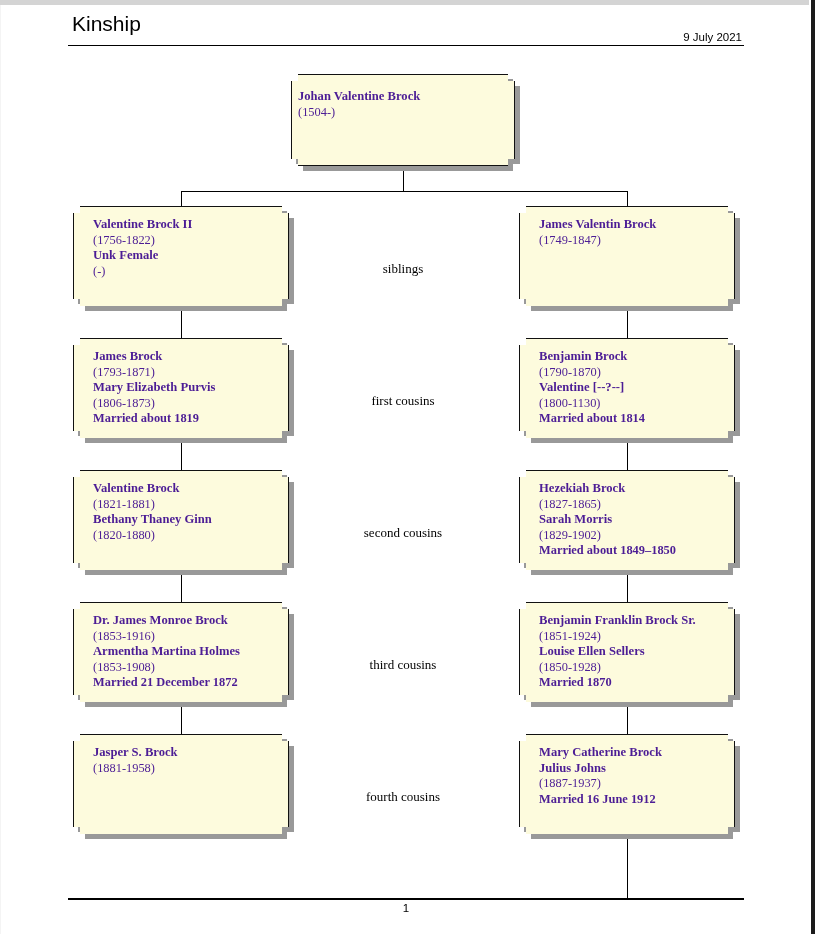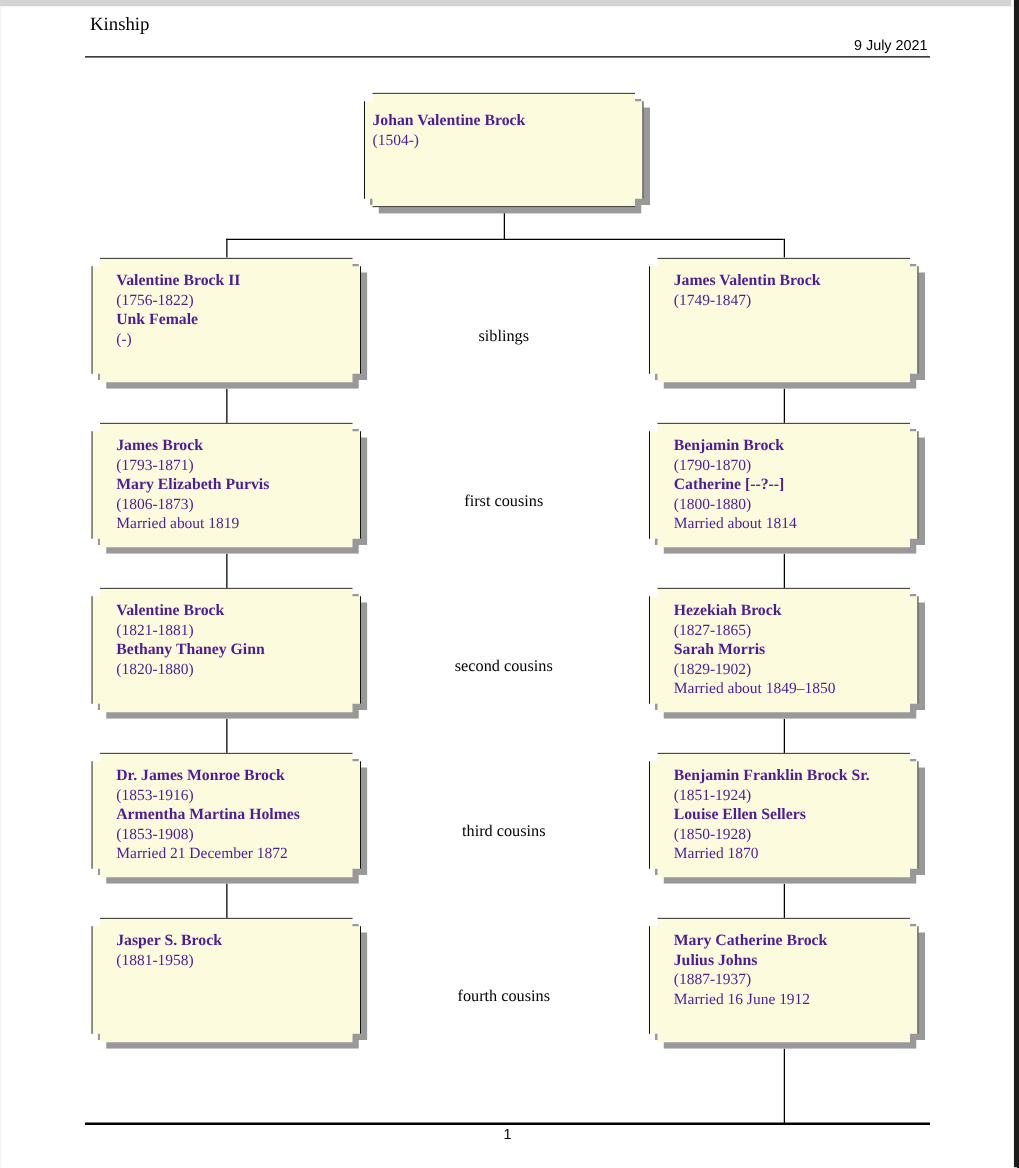--- a/index.html
+++ b/index.html
@@ -43,22 +43,22 @@
 
   
   #header {
     position: absolute;
     left: 68px; top: 12px;
     width: 676px; height: 34px;
   }
   #header .title {
     position: absolute;
     left: 4px; top: 0px;
-    font-family: Liberation Serif, serif;
-    font-size: 15px;
+    font-family: Liberation Sans, sans-serif;
+    font-size: 21px;
     color: #000000;
     letter-spacing: 0px;
   }
   #header .date {
     position: absolute;
     right: 2px; bottom: 3px;
     font-family: "Liberation Sans", "DejaVu Sans", sans-serif;
     font-size: 11.5px;
     color: #000000;
   }
@@ -143,20 +143,21 @@
   }
   .node .dates {
     font-size: 12.4px;
     line-height: 15.5px;
     white-space: nowrap;
   }
   .node .marriage {
     font-size: 12.4px;
     line-height: 15.5px;
     white-space: nowrap;
+    font-weight: bold;
   }
 
   
   #root-node { left: 291px; top: 74px; width: 224px; }
   #root-node .body {
     width: 224px; height: 92px;
     padding-top: 14px;
     clip-path: polygon(
       0px 7px, 7px 7px, 7px 0px,
       217px 0px, 217px 7px, 224px 7px,
@@ -281,22 +282,22 @@
       <div class="name">James Valentin Brock</div>
       <div class="dates">(1749-1847)</div>
     </div>
   </div>
 
   <div class="node h105" style="left:519px; top:338px;">
     <div class="shadow"></div>
     <div class="body">
       <div class="name">Benjamin Brock</div>
       <div class="dates">(1790-1870)</div>
-      <div class="name">Catherine [--?--]</div>
-      <div class="dates">(1800-1880)</div>
+      <div class="name">Valentine [--?--]</div>
+      <div class="dates">(1800-1130)</div>
       <div class="marriage">Married about 1814</div>
     </div>
   </div>
 
   <div class="node h105" style="left:519px; top:470px;">
     <div class="shadow"></div>
     <div class="body">
       <div class="name">Hezekiah Brock</div>
       <div class="dates">(1827-1865)</div>
       <div class="name">Sarah Morris</div>

